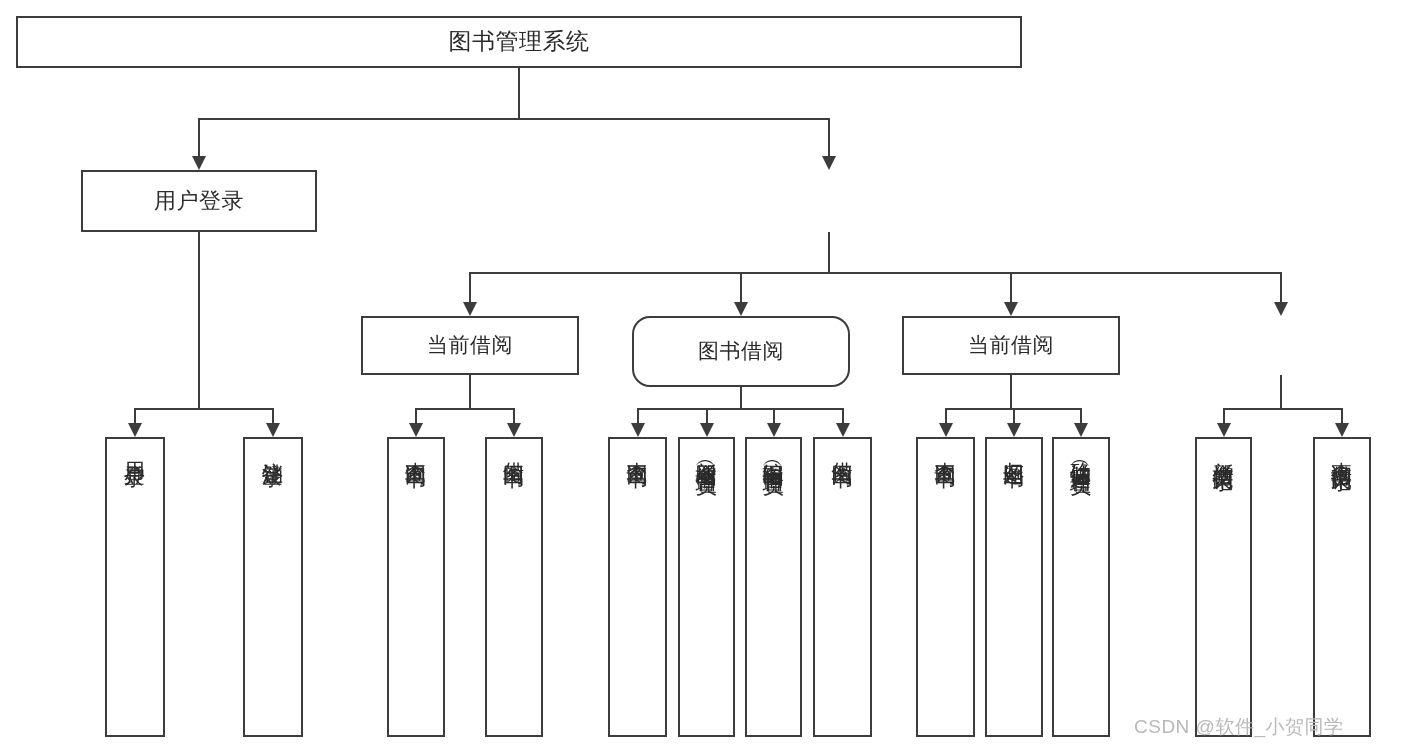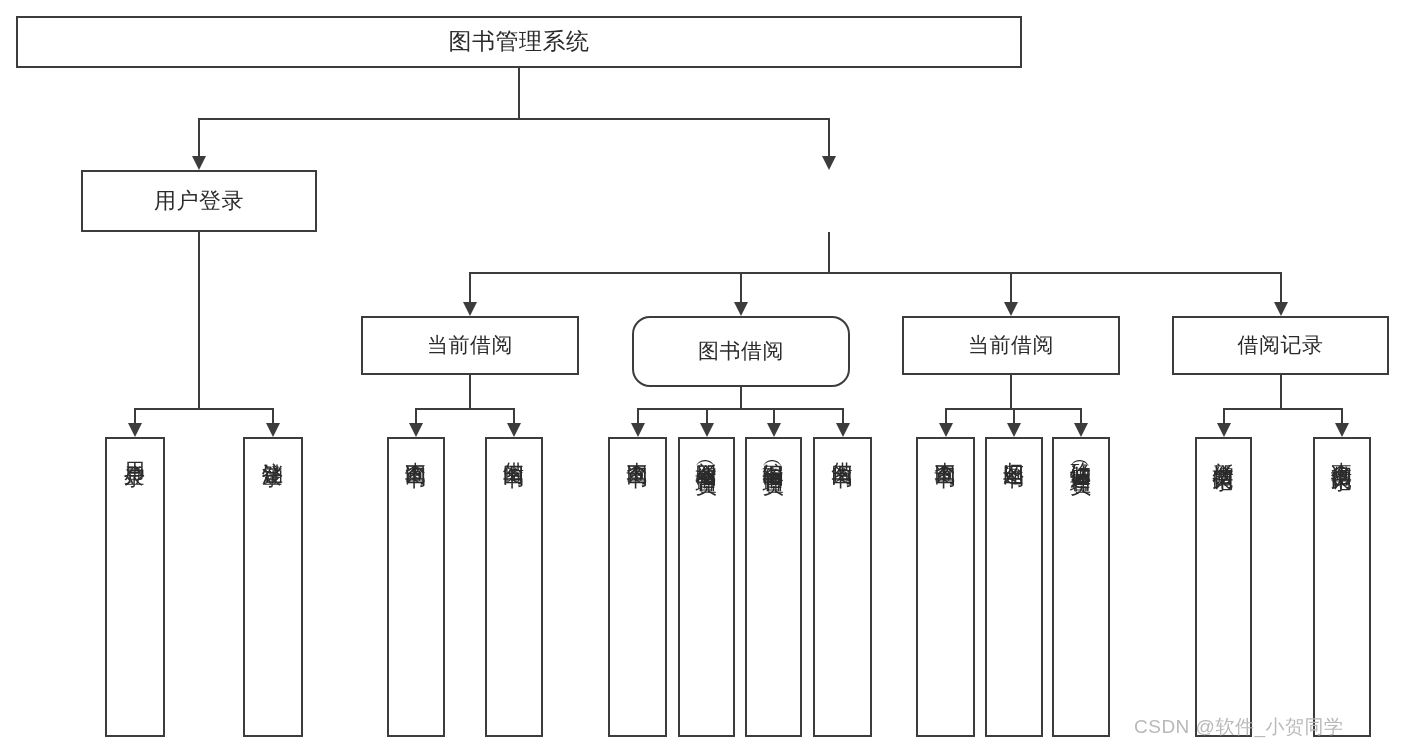--- a/index.html
+++ b/index.html
@@ -152,23 +152,20 @@
 
   <div class="node level3" style="left:361px;top:316px;width:218px;height:59px;">
     <span class="label">当前借阅</span>
   </div>
   <div class="node level3" style="left:632px;top:316px;width:218px;height:71px;border-radius:18px;">
     <span class="label">图书借阅</span>
   </div>
   <div class="node level3" style="left:902px;top:316px;width:218px;height:59px;">
     <span class="label">当前借阅</span>
   </div>
-  <div class="node level3" style="left:1172px;top:316px;width:217px;height:59px;">
-    <span class="label">借阅记录</span>
-  </div>
 
   <div class="node leaf" style="left:105px;top:437px;width:60px;height:300px;">
     <span class="label">用户登录</span>
   </div>
   <div class="node leaf" style="left:243px;top:437px;width:60px;height:300px;">
     <span class="label">注销登录</span>
   </div>
   <div class="node leaf" style="left:387px;top:437px;width:58px;height:300px;">
     <span class="label">查询图书</span>
   </div>

